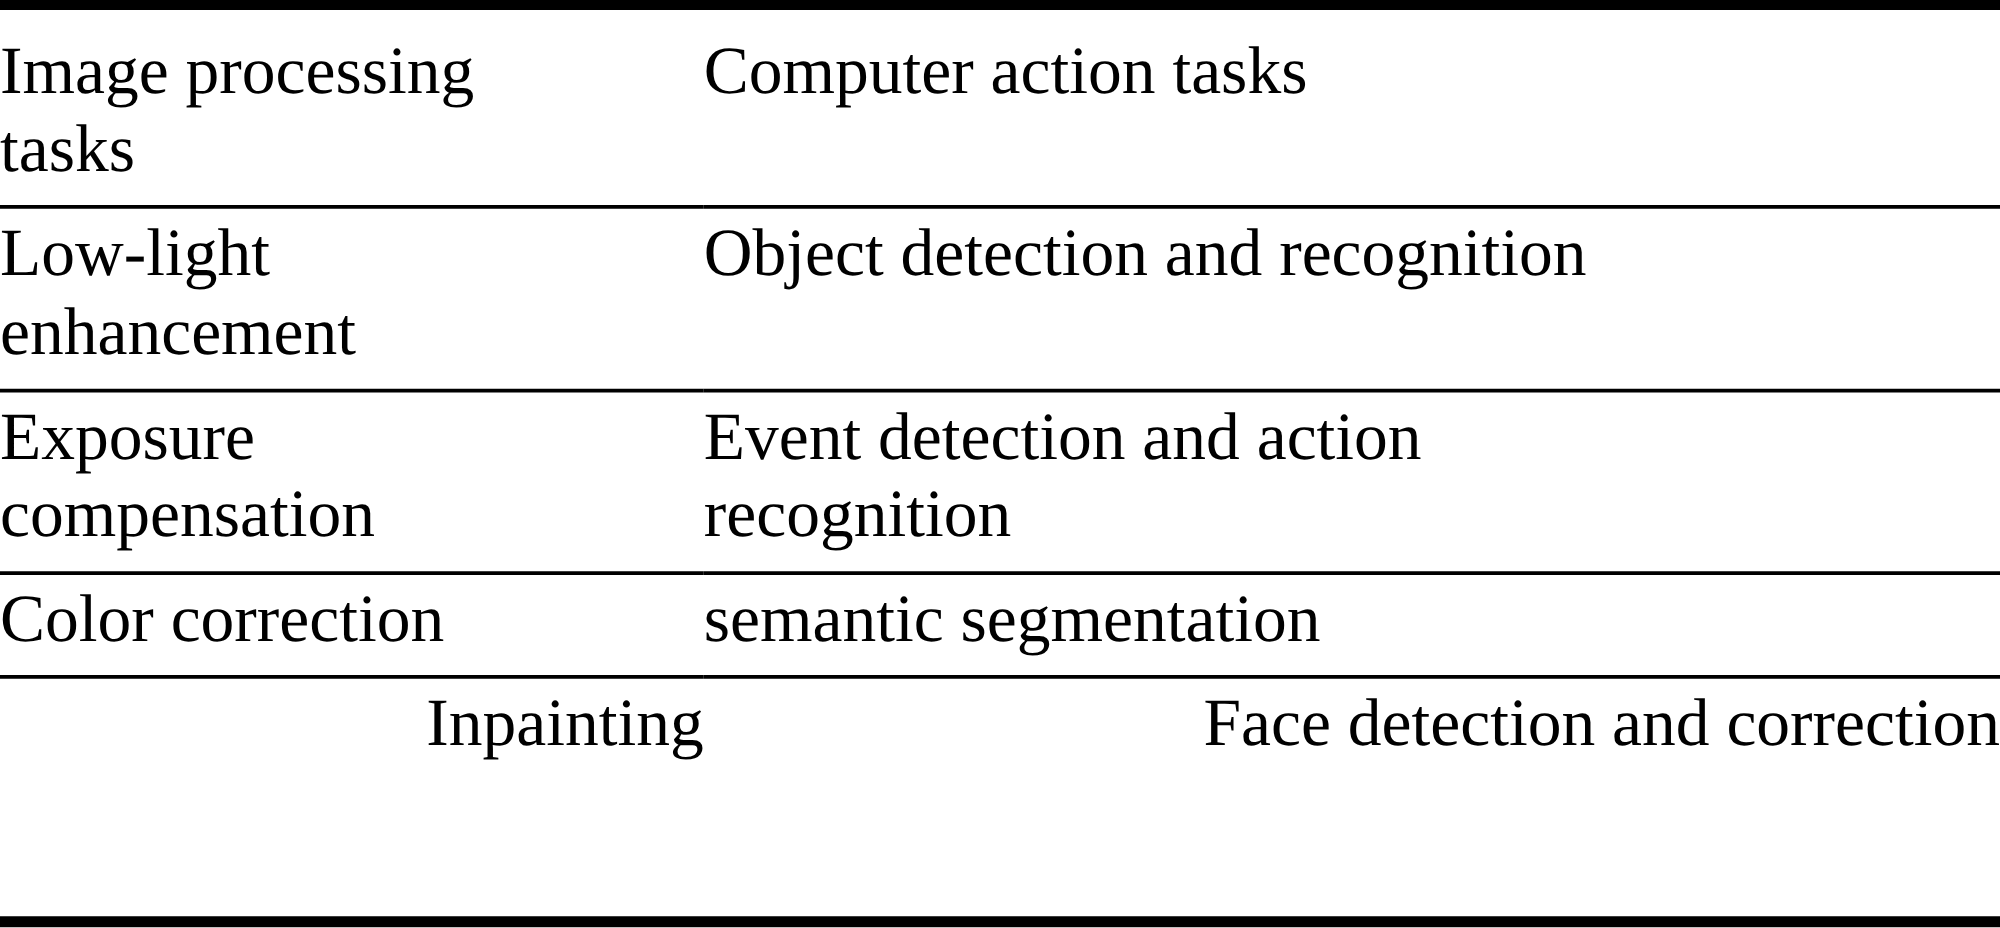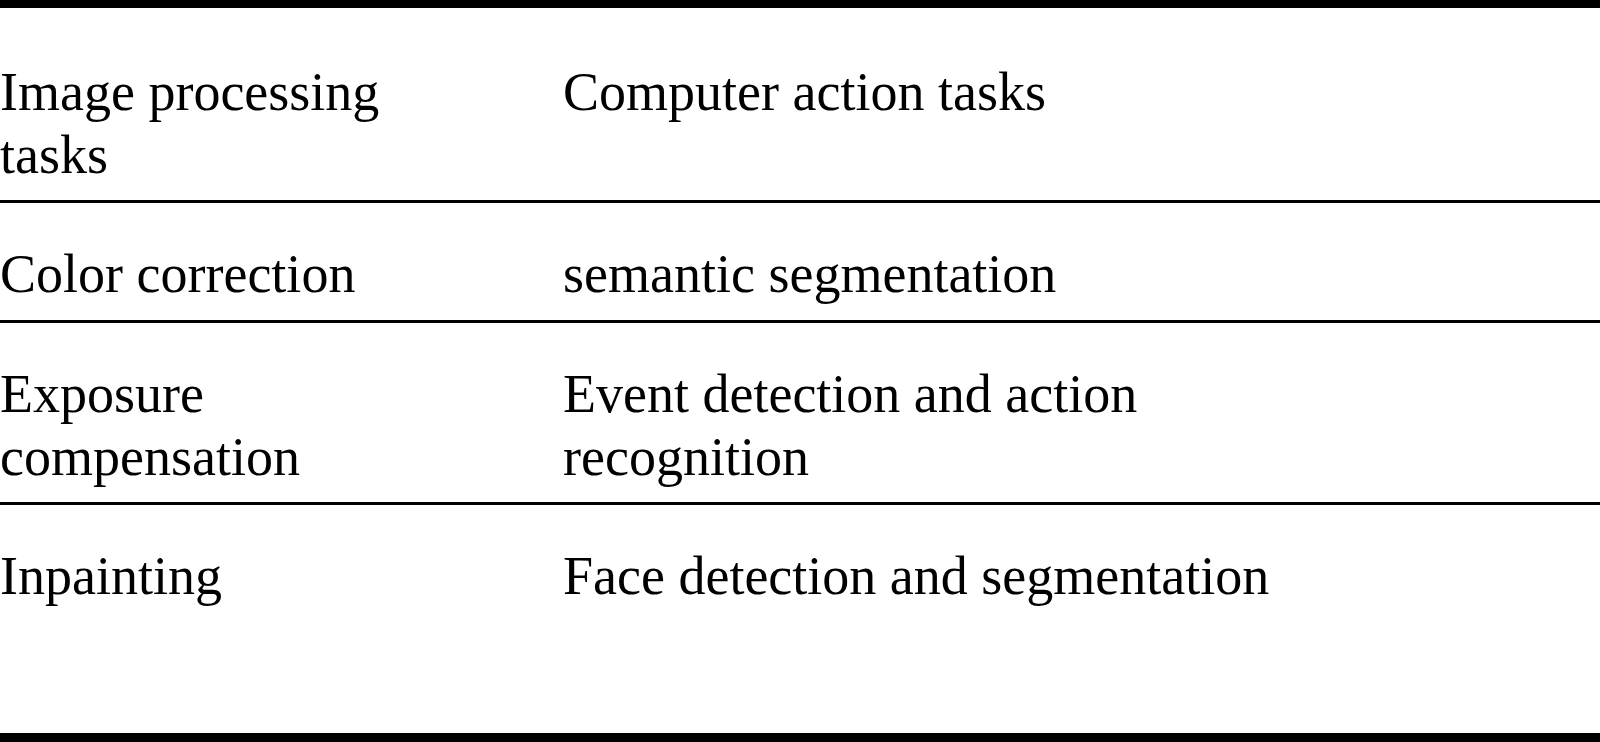--- a/index.html
+++ b/index.html
@@ -54,39 +54,39 @@
     padding: 4px 0 14px 0;
     border-bottom: 3px solid #000000;
   }
   tbody tr.header-row > td {
     vertical-align: top;
     padding: 0 0 14px 0;
     border-bottom: 3px solid #000000;
   }
   tbody tr.last-row > td {
     border-bottom: none;
+    text-align: right;
   }
 
   td.col-left {
     width: 563px;
     padding-left: 52px;
     padding-right: 10px;
     box-sizing: border-box;
   }
   td.col-right {
     width: 1037px;
     padding-left: 0px;
     padding-right: 20px;
     box-sizing: border-box;
   }
 
   .cell-text {
     display: block;
     white-space: pre-line;
-    margin-top: 36px;
   }
 
   .bottom-rule-holder {
     position: absolute;
     left: 0;
     right: 0;
     bottom: 0;
   }
 </style>
 </head>
@@ -111,47 +111,56 @@
         <td class="col-left">
           <span class="cell-text">Image processing
 tasks</span>
         </td>
         <td class="col-right">
           <span class="cell-text">Computer action tasks</span>
         </td>
       </tr>
 
 
-
       <tr class="data-row">
         <td class="col-left">
-          <span class="cell-text">Color correction</span>
+          <span class="cell-text">Low-light
+enhancement</span>
         </td>
         <td class="col-right">
-          <span class="cell-text">semantic segmentation</span>
+          <span class="cell-text">Object detection and recognition</span>
         </td>
       </tr>
 
       <tr class="data-row">
         <td class="col-left">
           <span class="cell-text">Exposure
 compensation</span>
         </td>
         <td class="col-right">
           <span class="cell-text">Event detection and action
 recognition</span>
         </td>
       </tr>
 
+      <tr class="data-row">
+        <td class="col-left">
+          <span class="cell-text">Color correction</span>
+        </td>
+        <td class="col-right">
+          <span class="cell-text">semantic segmentation</span>
+        </td>
+      </tr>
+
       <tr class="data-row last-row">
         <td class="col-left">
           <span class="cell-text">Inpainting</span>
         </td>
         <td class="col-right">
-          <span class="cell-text">Face detection and segmentation</span>
+          <span class="cell-text">Face detection and correction</span>
         </td>
       </tr>
     </tbody>
   </table>
 
   <div class="bottom-rule-holder">
     <div class="thick-rule-bottom"></div>
   </div>
 
 </div>

